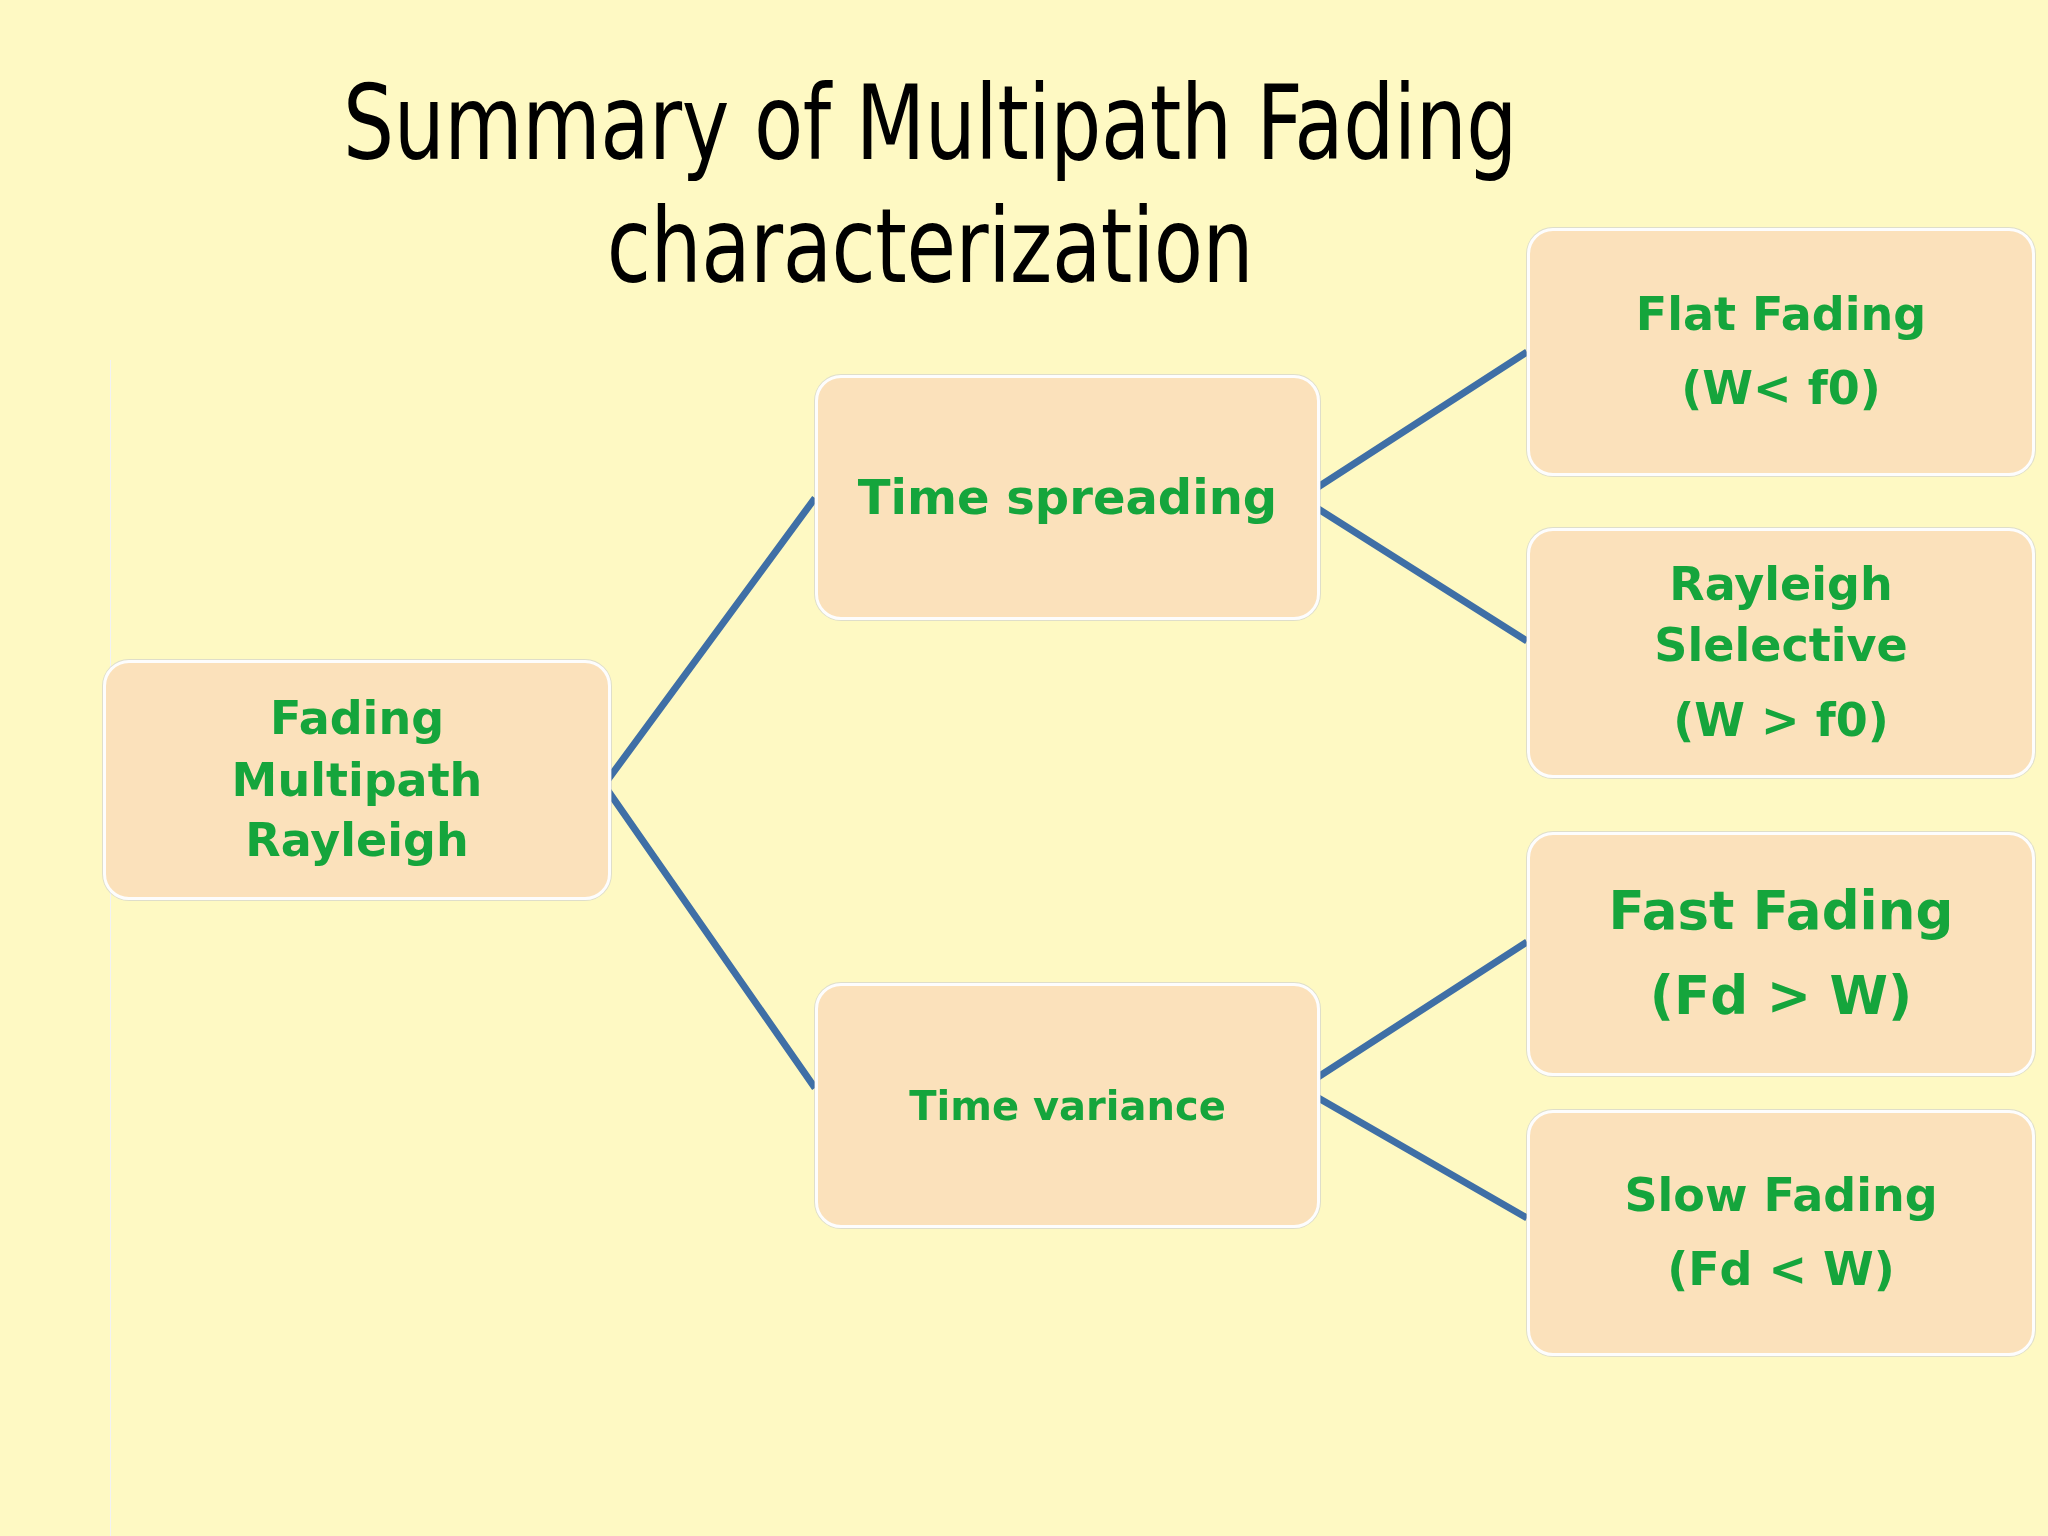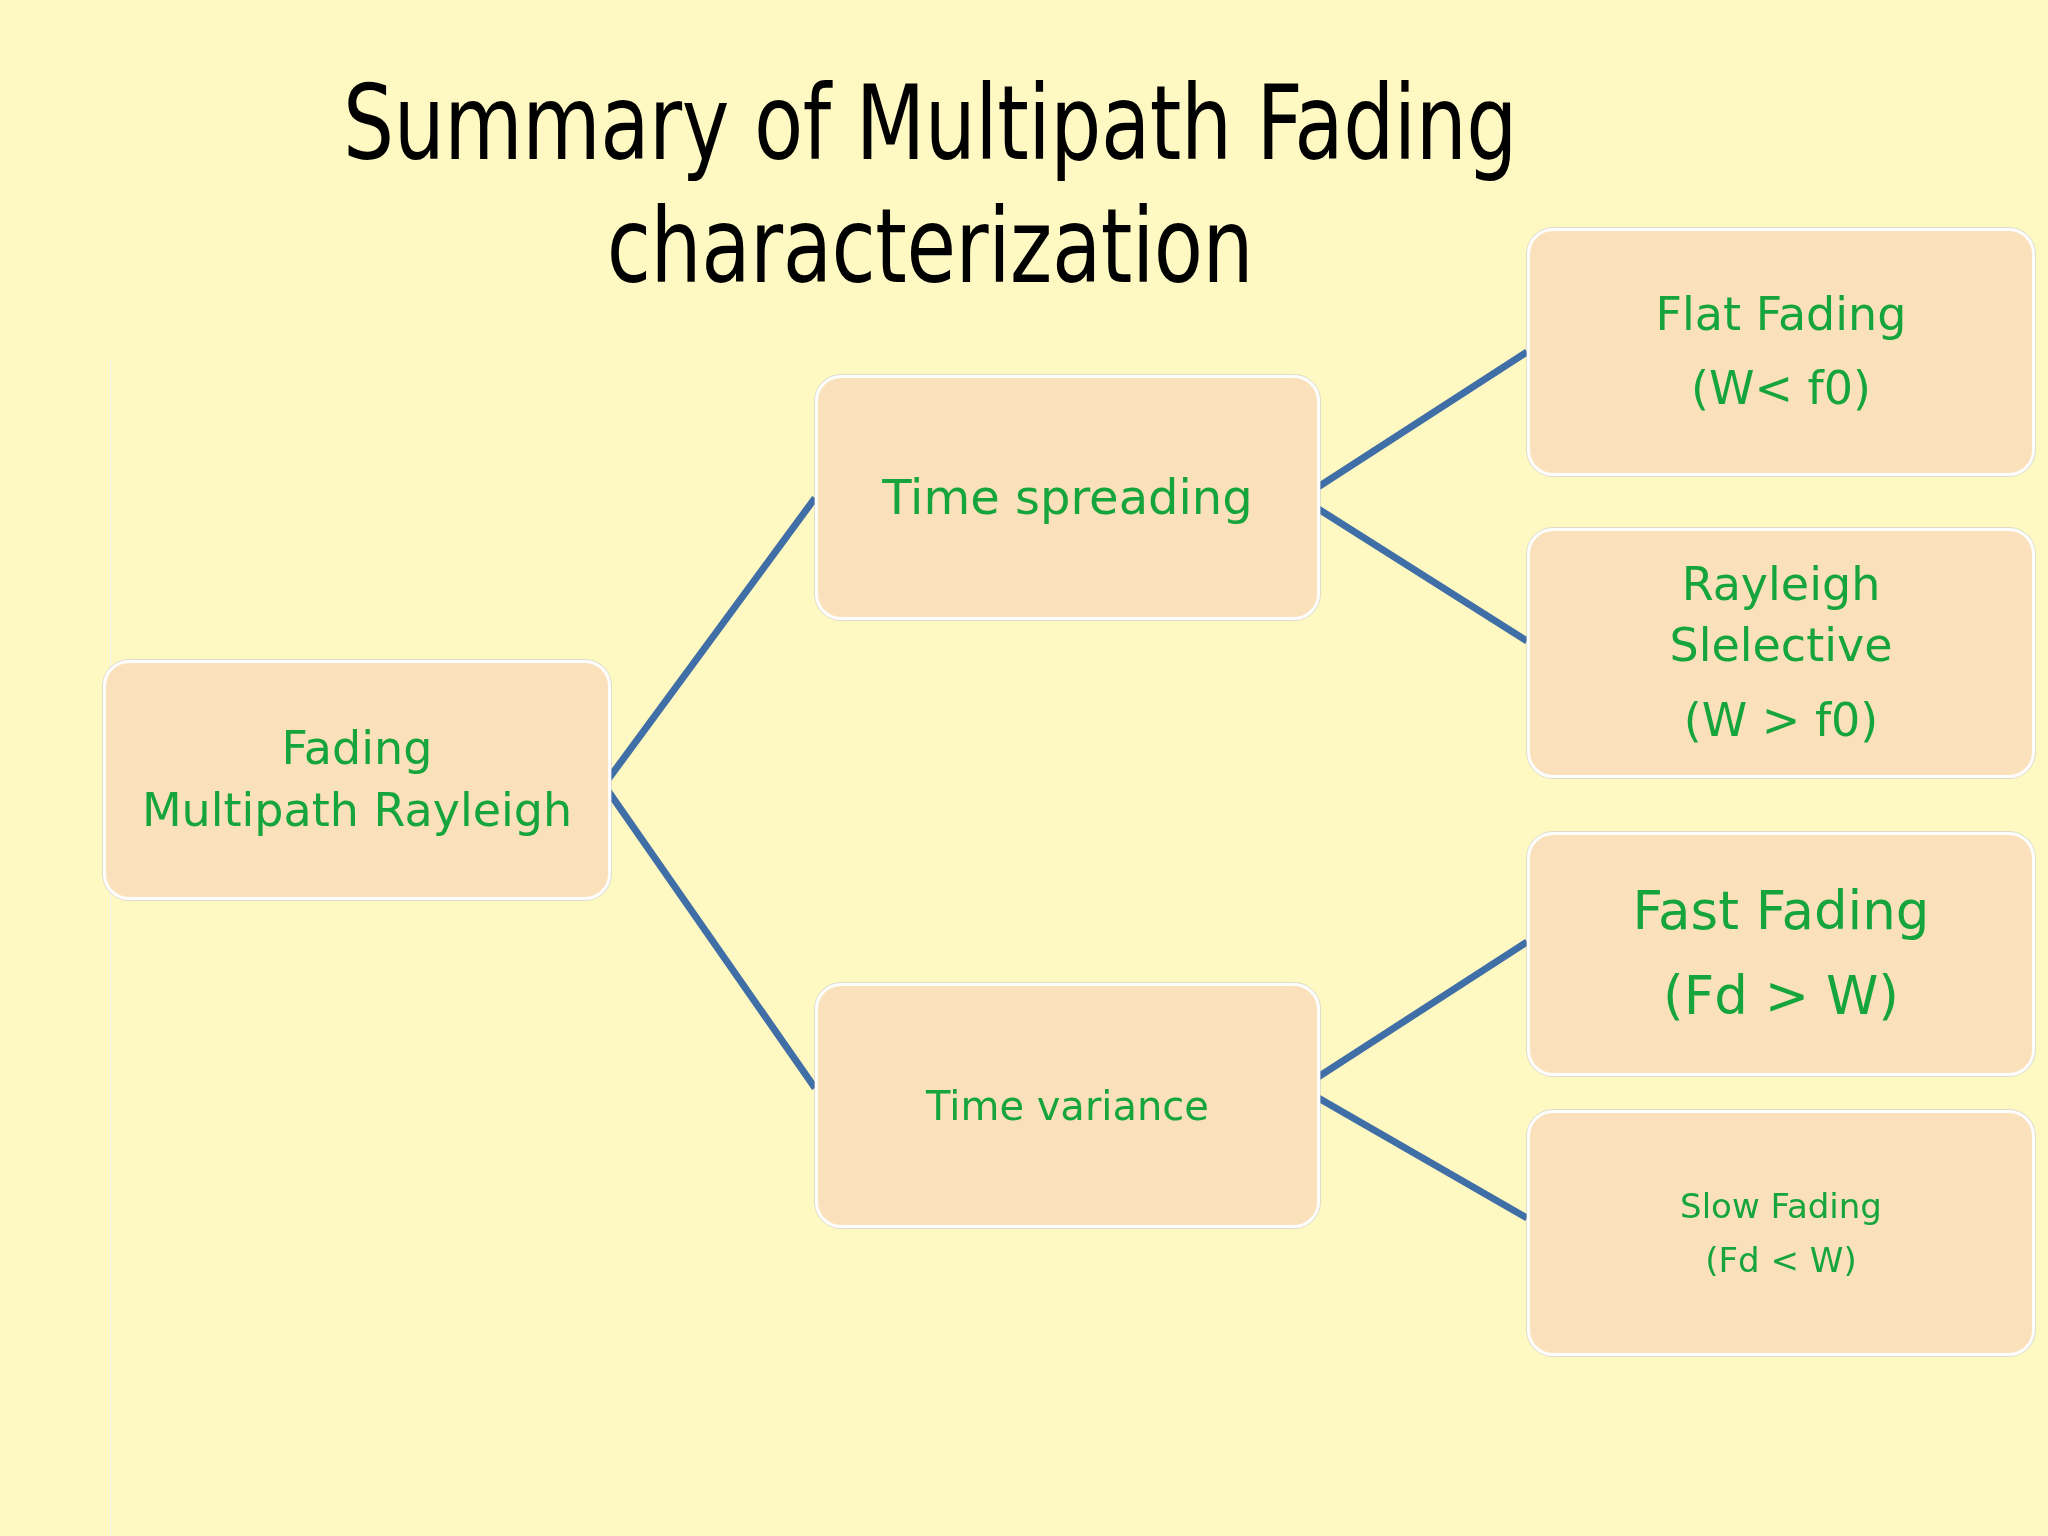--- a/index.html
+++ b/index.html
@@ -61,21 +61,21 @@
     background: #fbe1bb;
     border: 3px solid #fdfdfd;
     border-radius: 26px;
     box-shadow: 0 0 0 1px rgba(196, 200, 208, 0.55);
     display: flex;
     flex-direction: column;
     align-items: center;
     justify-content: center;
     color: #15a53c;
     font-family: "DejaVu Sans", "Liberation Sans", sans-serif;
-    font-weight: 400;
+    font-weight: 700;
     text-align: center;
     line-height: 1.30;
     padding: 6px 16px;
   }
   .node .line {
     display: block;
     width: 100%;
   }
   .node .line + .line {
     margin-top: 0.30em;
@@ -84,21 +84,21 @@
   
   #node-root        { left: 103px;  top: 660px;  width: 508px;  height: 240px; font-size: 46px; }
   #node-root .line + .line { margin-top: 0.05em; }
 
   #node-time-spreading { left: 815px; top: 375px; width: 505px; height: 245px; font-size: 48px; }
   #node-time-variance  { left: 815px; top: 983px; width: 505px; height: 245px; font-size: 40px; }
 
   #node-flat-fading  { left: 1527px; top: 228px;  width: 508px; height: 248px; font-size: 46px; }
   #node-freq-sel     { left: 1527px; top: 528px;  width: 508px; height: 250px; font-size: 46px; }
   #node-fast-fading  { left: 1527px; top: 832px;  width: 508px; height: 244px; font-size: 53px; align-items: flex-end; }
-  #node-slow-fading  { left: 1527px; top: 1110px; width: 508px; height: 246px; font-size: 34px; }
+  #node-slow-fading  { left: 1527px; top: 1110px; width: 508px; height: 246px; font-size: 46px; }
 
   #node-freq-sel .line + .line { margin-top: 0.02em; }
   #node-freq-sel .line.gap     { margin-top: 0.32em; }
 </style>
 </head>
 <body>
 
 <div id="slide">
 
   <div id="placeholder-guide"></div>

